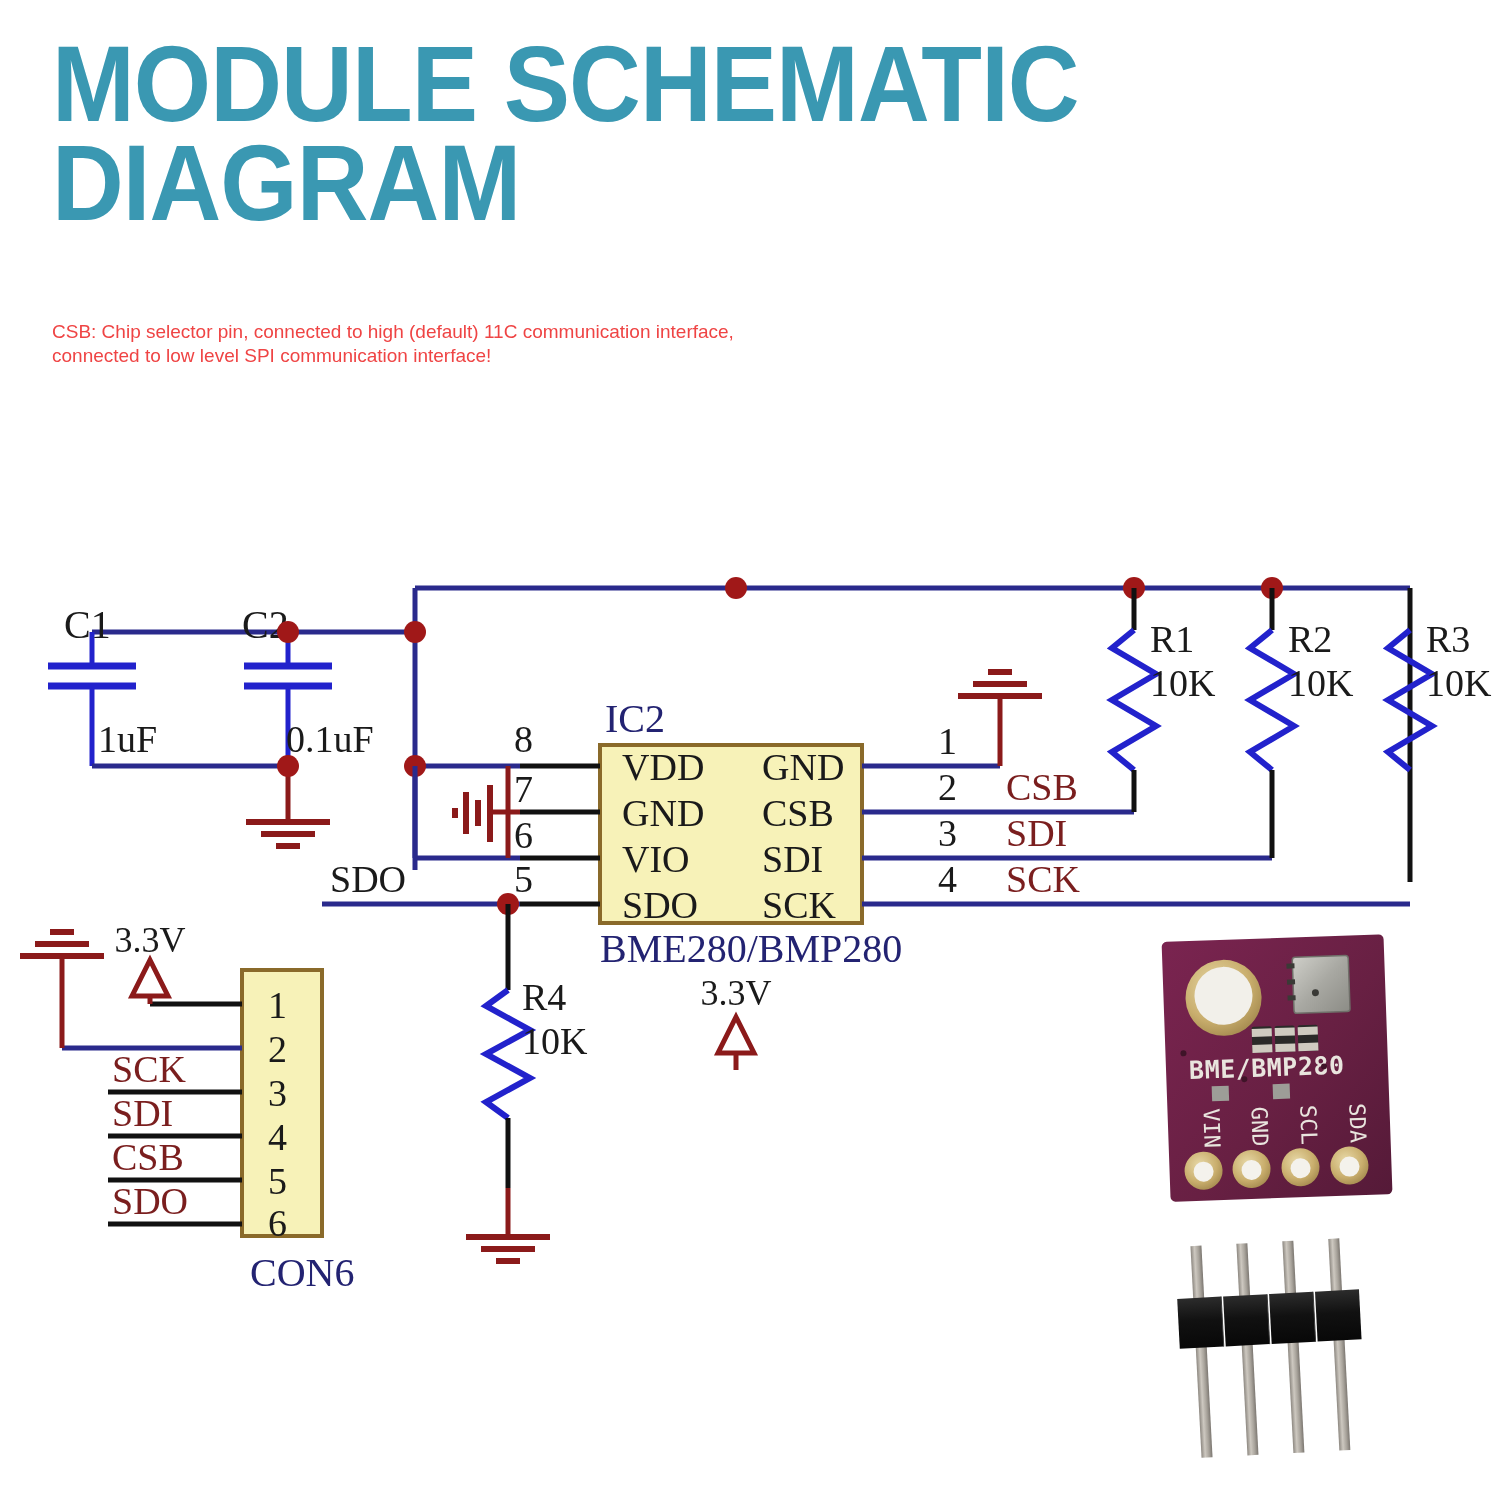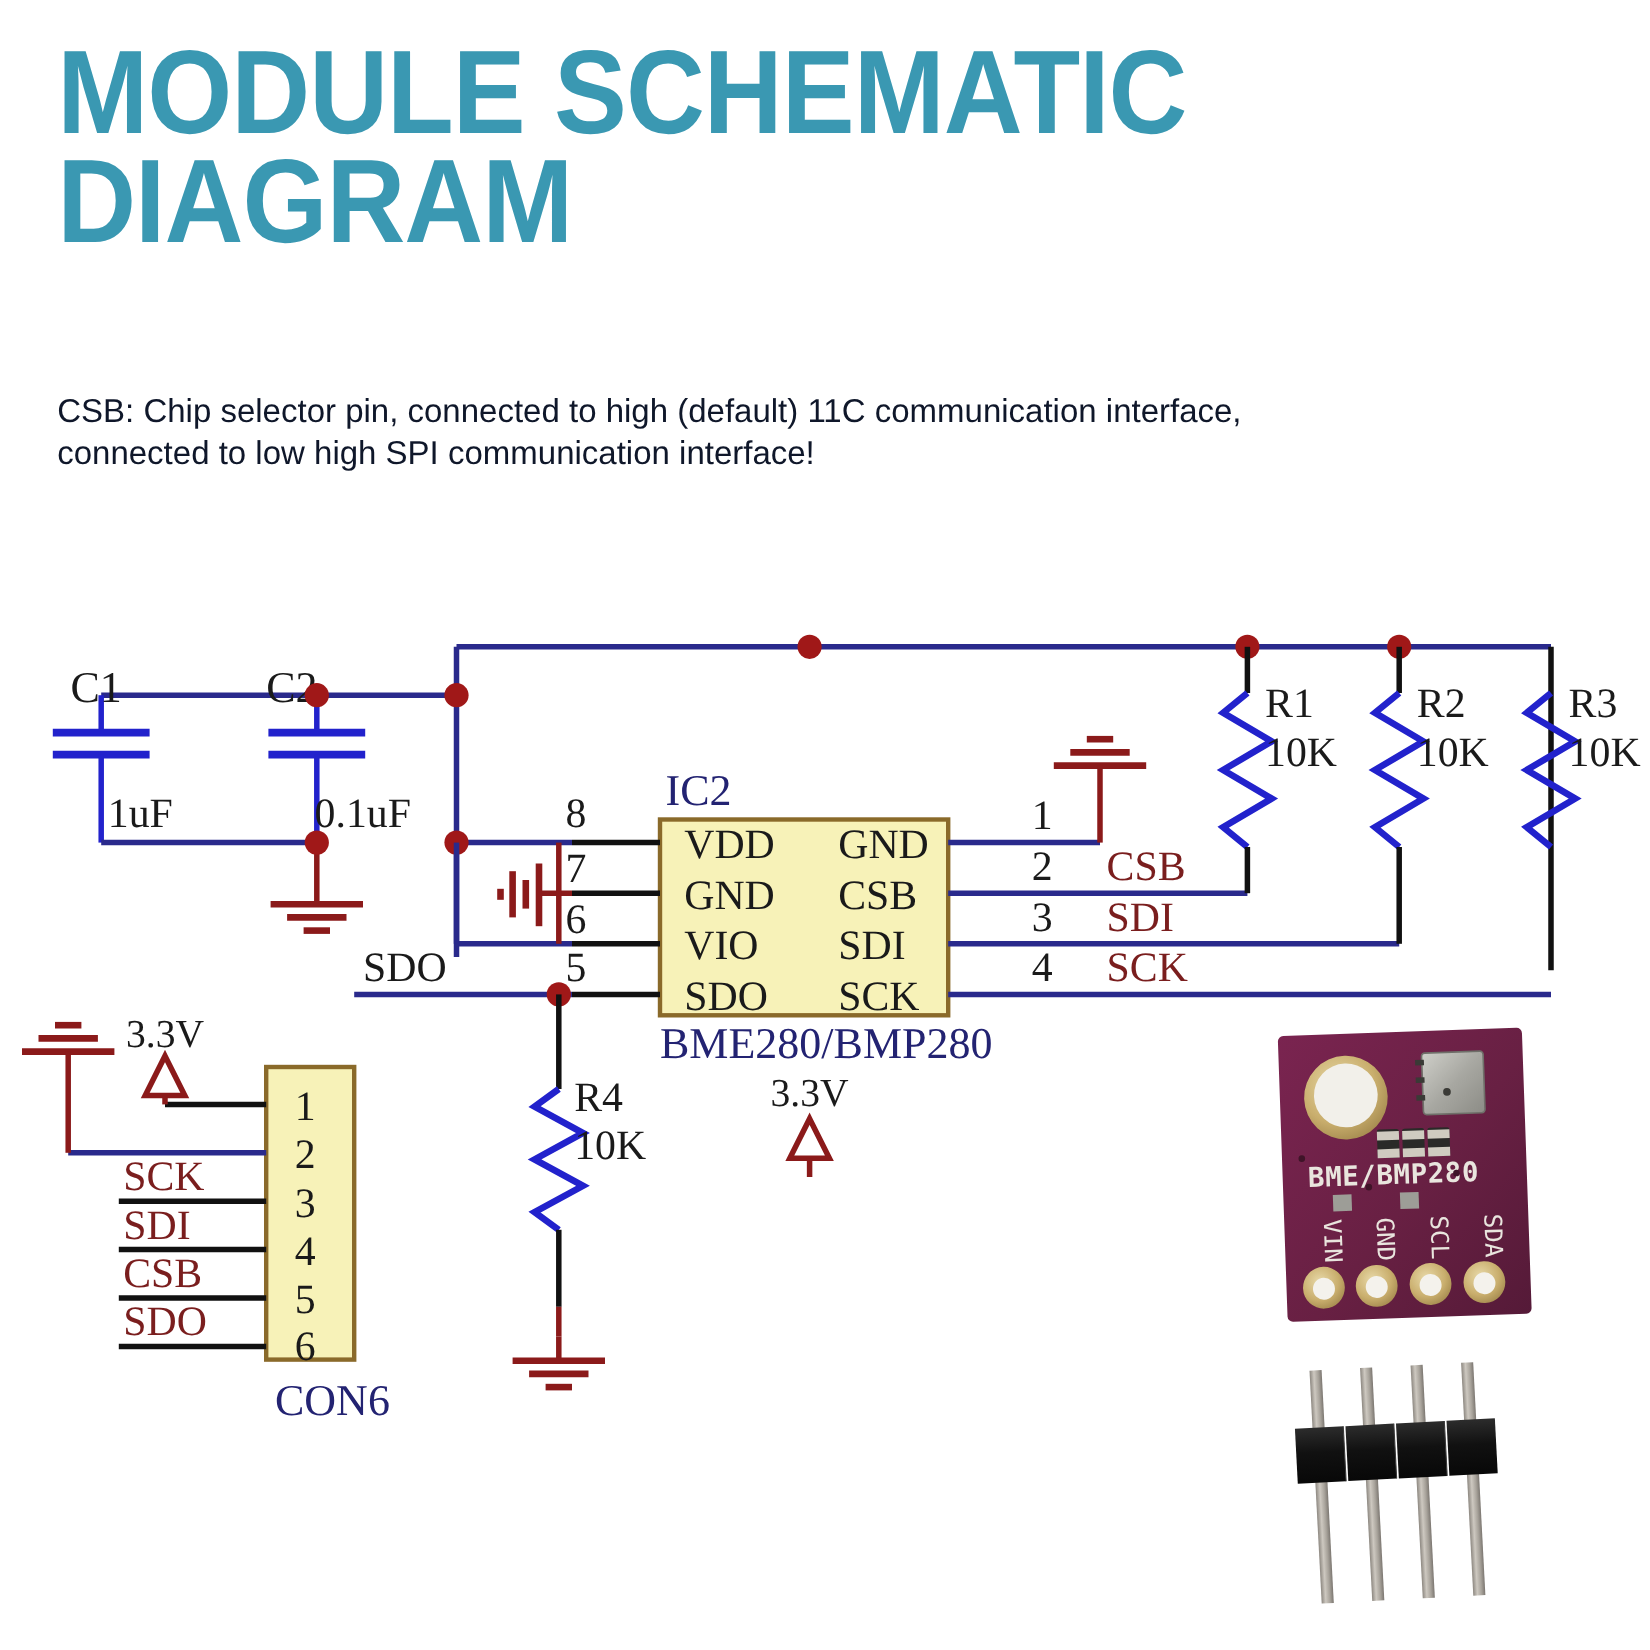--- a/index.html
+++ b/index.html
@@ -33,25 +33,24 @@
     letter-spacing: -1px;
     transform: scaleX(0.92);
     transform-origin: left center;
     white-space: nowrap;
   }
   #subtitle {
     position: absolute;
     left: 52px;
     top: 320px;
     width: 1400px;
-    color: #0f172a;
+    color: #ef4444;
     font-family: "Liberation Sans", sans-serif;
-    font-size: 30px;
+    font-size: 19px;
     line-height: 1.28;
-    margin-top: 36px;
   }
   
   #schematic-wrap {
     position: absolute;
     left: 0px;
     top: 470px;
     width: 1500px;
     height: 830px;
   }
   svg { display: block; }
@@ -78,21 +77,21 @@
 <body>
 
 <div id="page">
 
   <div id="header">
     <div class="title-line">MODULE SCHEMATIC</div>
     <div class="title-line">DIAGRAM</div>
   </div>
   <div id="subtitle">
     <div>CSB: Chip selector pin, connected to high (default) 11C communication interface,</div>
-    <div>connected to low high SPI communication interface!</div>
+    <div>connected to low level SPI communication interface!</div>
   </div>
 
   <div id="schematic-wrap">
   <svg width="1500" height="830" viewBox="0 0 1500 830" xmlns="http://www.w3.org/2000/svg">
 
     <defs>
       <g id="gnd-sym">
         <line x1="0" y1="0" x2="0" y2="22" stroke="#8b1a1a" stroke-width="5"></line>
         <line x1="-42" y1="22" x2="42" y2="22" stroke="#8b1a1a" stroke-width="6"></line>
         <line x1="-27" y1="34" x2="27" y2="34" stroke="#8b1a1a" stroke-width="6"></line>

